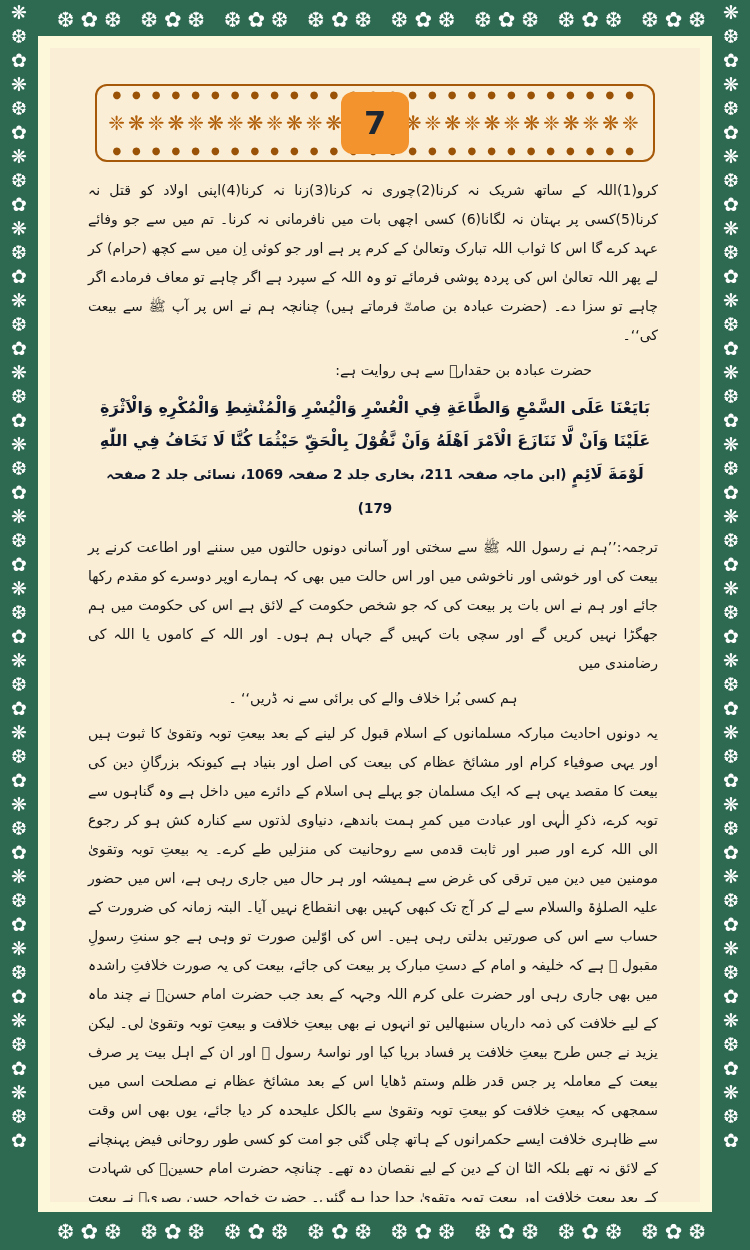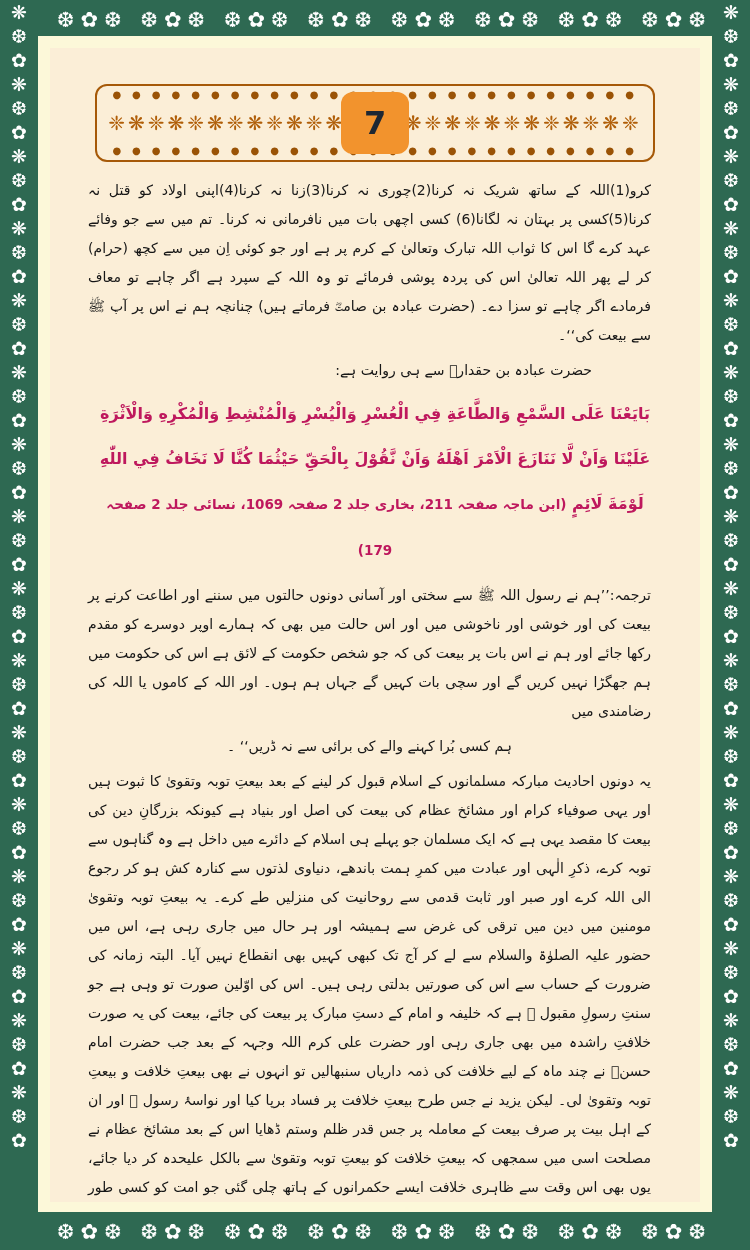--- a/index.html
+++ b/index.html
@@ -33,24 +33,24 @@
   .band .dots.bottom{bottom:3px;}
   .band .scroll{position:absolute;left:6px;right:6px;top:50%;transform:translateY(-50%);
     text-align:center;font-size:20px;letter-spacing:3px;color:#b05e08;
     overflow:hidden;white-space:nowrap;}
   .pagenum{position:absolute;left:50%;top:50%;transform:translate(-50%,-50%);
     width:68px;height:62px;background:#f2932d;border-radius:12px;
     display:flex;align-items:center;justify-content:center;
     font-size:32px;font-weight:bold;color:#1d2733;}
   
   .urdu{direction:rtl;unicode-bidi:embed;color:#161616;
-    font-size:14px;line-height:29px;text-align:justify;margin:0 11px 6px 0;}
+    font-size:14px;line-height:29px;text-align:justify;margin:0 4px 6px 0;}
   .intro-line{text-align:right;padding-left:0;margin:2px 70px 6px 0;text-align:right;}
   .quote{direction:rtl;text-align:center;font-weight:bold;font-size:16px;
-    line-height:45px;color:#be185d;margin:2px 0 8px 0;}
+    line-height:33px;color:#0f172a;margin:2px 0 8px 0;}
   .quote .ref{font-size:13.5px;font-weight:bold;}
   .center-line{text-align:center;}
   .last-right{text-align:justify;}
 </style>
 </head>
 <body>
 
 <div class="frame-strip frame-top">❆✿❆   ❆✿❆   ❆✿❆   ❆✿❆   ❆✿❆   ❆✿❆   ❆✿❆   ❆✿❆   ❆✿❆   ❆✿❆   ❆✿❆</div>
 <div class="frame-strip frame-bottom">❆✿❆   ❆✿❆   ❆✿❆   ❆✿❆   ❆✿❆   ❆✿❆   ❆✿❆   ❆✿❆   ❆✿❆   ❆✿❆   ❆✿❆</div>
 <div class="frame-strip frame-left">❋
@@ -161,18 +161,18 @@
     </div>
 
     <p class="urdu">کرو(1)اللہ کے ساتھ شریک نہ کرنا(2)چوری نہ کرنا(3)زنا نہ کرنا(4)اپنی اولاد کو قتل نہ کرنا(5)کسی پر بہتان نہ لگانا(6) کسی اچھی بات میں نافرمانی نہ کرنا۔ تم میں سے جو وفائے عہد کرے گا اس کا ثواب اللہ تبارک وتعالیٰ کے کرم پر ہے اور جو کوئی اِن میں سے کچھ (حرام) کر لے پھر اللہ تعالیٰ اس کی پردہ پوشی فرمائے تو وہ اللہ کے سپرد ہے اگر چاہے تو معاف فرمادے اگر چاہے تو سزا دے۔ (حضرت عبادہ بن صامتؓ فرماتے ہیں) چنانچہ ہم نے اس پر آپ ﷺ سے بیعت کی‘‘۔</p>
 
     <p class="urdu intro-line">حضرت عبادہ بن حقدارؓ سے ہی روایت ہے:</p>
 
     <p class="quote"><span>بَايَعْنَا عَلَى السَّمْعِ وَالطَّاعَةِ فِي الْعُسْرِ وَالْيُسْرِ وَالْمُنْشِطِ وَالْمُكْرِهِ وَالْاَثْرَةِ عَلَيْنَا وَاَنْ لَّا نَنَازَعَ الْاَمْرَ اَهْلَهُ وَاَنْ نَّقُوْلَ بِالْحَقِّ حَيْثُمَا كُنَّا لَا نَخَافُ فِي اللّٰهِ لَوْمَةَ لَائِمٍ </span><span class="ref">(ابن ماجہ صفحہ 211، بخاری جلد 2 صفحہ 1069، نسائی جلد 2 صفحہ 179)</span></p>
 
     <p class="urdu">ترجمہ:’’ہم نے رسول اللہ ﷺ سے سختی اور آسانی دونوں حالتوں میں سننے اور اطاعت کرنے پر بیعت کی اور خوشی اور ناخوشی میں اور اس حالت میں بھی کہ ہمارے اوپر دوسرے کو مقدم رکھا جائے اور ہم نے اس بات پر بیعت کی کہ جو شخص حکومت کے لائق ہے اس کی حکومت میں ہم جھگڑا نہیں کریں گے اور سچی بات کہیں گے جہاں ہم ہوں۔ اور اللہ کے کاموں یا اللہ کی رضامندی میں</p>
 
-    <p class="urdu center-line">ہم کسی بُرا کہنے والے کی برائی سے نہ ڈریں‘‘ ۔</p>
+    <p class="urdu center-line">ہم کسی بُرا خلاف والے کی برائی سے نہ ڈریں‘‘ ۔</p>
 
     <p class="urdu last-right">یہ دونوں احادیث مبارکہ مسلمانوں کے اسلام قبول کر لینے کے بعد بیعتِ توبہ وتقویٰ کا ثبوت ہیں اور یہی صوفیاء کرام اور مشائخ عظام کی بیعت کی اصل اور بنیاد ہے کیونکہ بزرگانِ دین کی بیعت کا مقصد یہی ہے کہ ایک مسلمان جو پہلے ہی اسلام کے دائرے میں داخل ہے وہ گناہوں سے توبہ کرے، ذکرِ الٰہی اور عبادت میں کمرِ ہمت باندھے، دنیاوی لذتوں سے کنارہ کش ہو کر رجوع الی اللہ کرے اور صبر اور ثابت قدمی سے روحانیت کی منزلیں طے کرے۔ یہ بیعتِ توبہ وتقویٰ مومنین میں دین میں ترقی کی غرض سے ہمیشہ اور ہر حال میں جاری رہی ہے، اس میں حضور علیہ الصلوٰۃ والسلام سے لے کر آج تک کبھی کہیں بھی انقطاع نہیں آیا۔ البتہ زمانہ کی ضرورت کے حساب سے اس کی صورتیں بدلتی رہی ہیں۔ اس کی اوّلین صورت تو وہی ہے جو سنتِ رسولِ مقبول ﷺ ہے کہ خلیفہ و امام کے دستِ مبارک پر بیعت کی جائے، بیعت کی یہ صورت خلافتِ راشدہ میں بھی جاری رہی اور حضرت علی کرم اللہ وجہہ کے بعد جب حضرت امام حسنؓ نے چند ماہ کے لیے خلافت کی ذمہ داریاں سنبھالیں تو انہوں نے بھی بیعتِ خلافت و بیعتِ توبہ وتقویٰ لی۔ لیکن یزید نے جس طرح بیعتِ خلافت پر فساد برپا کیا اور نواسۂ رسول ﷺ اور ان کے اہل بیت پر صرف بیعت کے معاملہ پر جس قدر ظلم وستم ڈھایا اس کے بعد مشائخ عظام نے مصلحت اسی میں سمجھی کہ بیعتِ خلافت کو بیعتِ توبہ وتقویٰ سے بالکل علیحدہ کر دیا جائے، یوں بھی اس وقت سے ظاہری خلافت ایسے حکمرانوں کے ہاتھ چلی گئی جو امت کو کسی طور روحانی فیض پہنچانے کے لائق نہ تھے بلکہ الٹا ان کے دین کے لیے نقصان دہ تھے۔ چنانچہ حضرت امام حسینؓ کی شہادت کے بعد بیعتِ خلافت اور بیعتِ توبہ وتقویٰ جدا جدا ہو گئیں۔ حضرت خواجہ حسن بصریؒ نے بیعتِ توبہ وتقویٰ کی صورت کو بھی تبدیل کر دیا تاکہ حکمران اس کو بیعتِ خلافت سمجھ کر اپنے خلاف خطرہ نہ سمجھ لیں۔ پس انہوں نے دستِ بیعت کرنے کی بجائے اپنے مریدین کو خرقہ یا عمامہ عطا کرنا شروع کر دیا جو اسی بات کی علامت تھا کہ اب یہ شخص ان کا ارادت مند ہے اور ان سے فیض حاصل کرنے کا حقدار ہے۔ خرقہ عطا کرنا بیعتِ توبہ وتقویٰ کی ایک مصلحتاً اختیار کی گئی صورت تھی لیکن اس کی غرض وغایت وہی تھی جو بیعتِ توبہ وتقویٰ کی تھی یعنی گناہوں سے تائب ہو کر اللہ کی طرف رجوع کرنا۔</p>
 
   </div>
 </div>
 
 </body></html>

